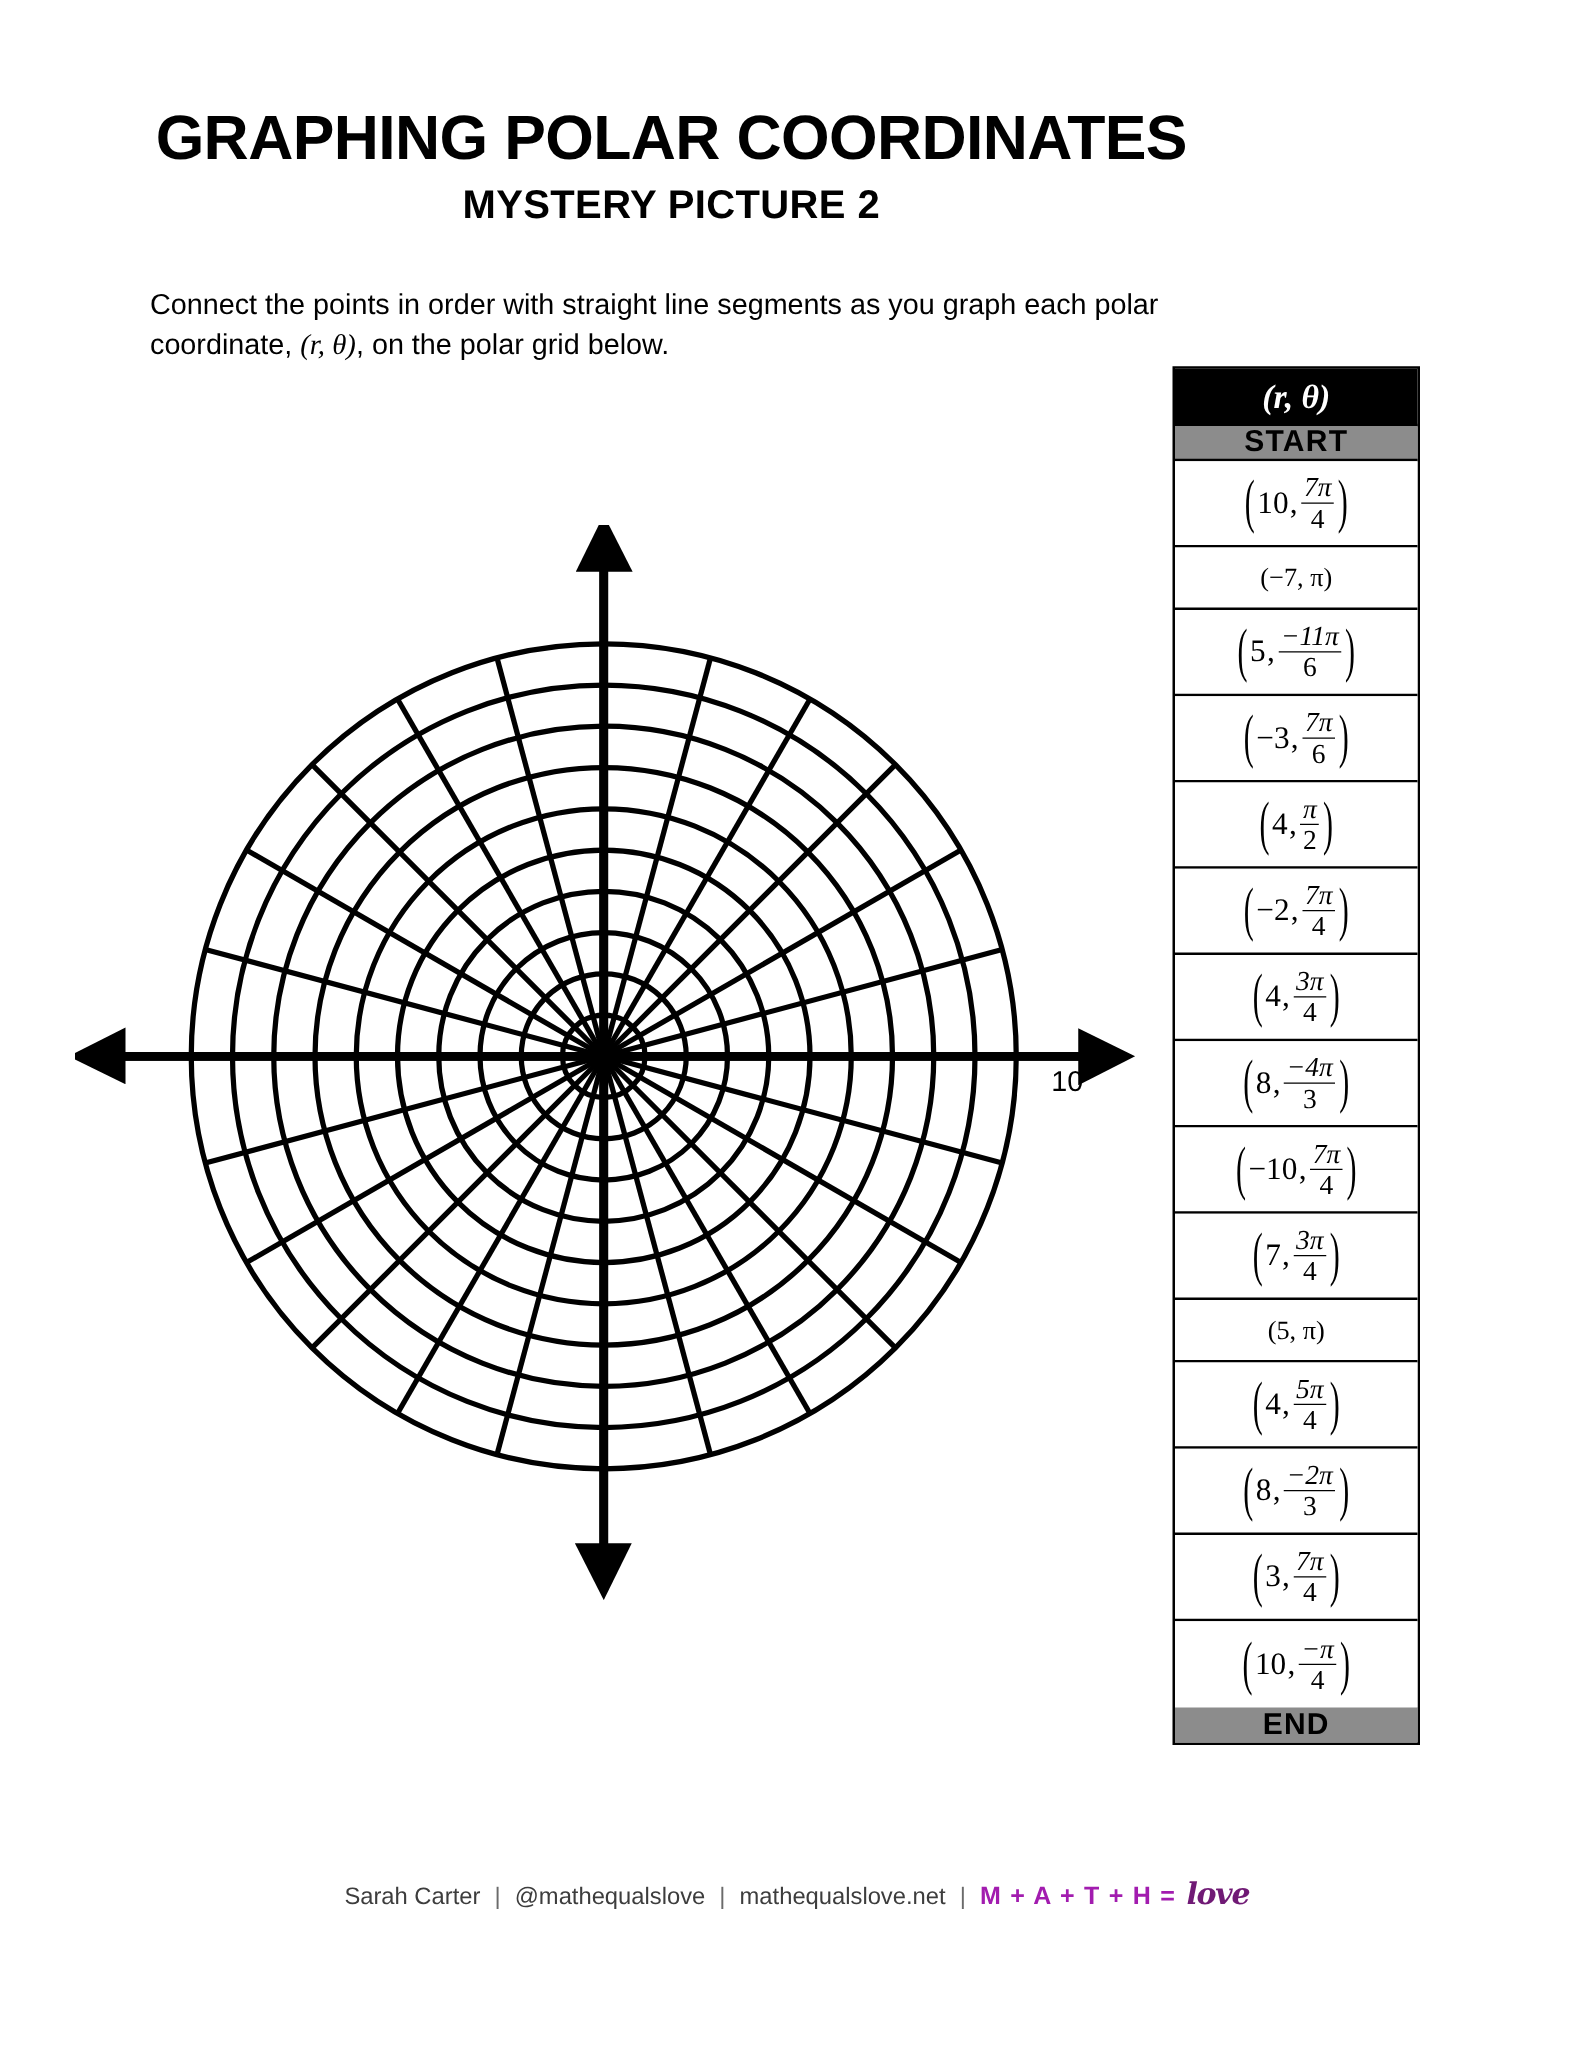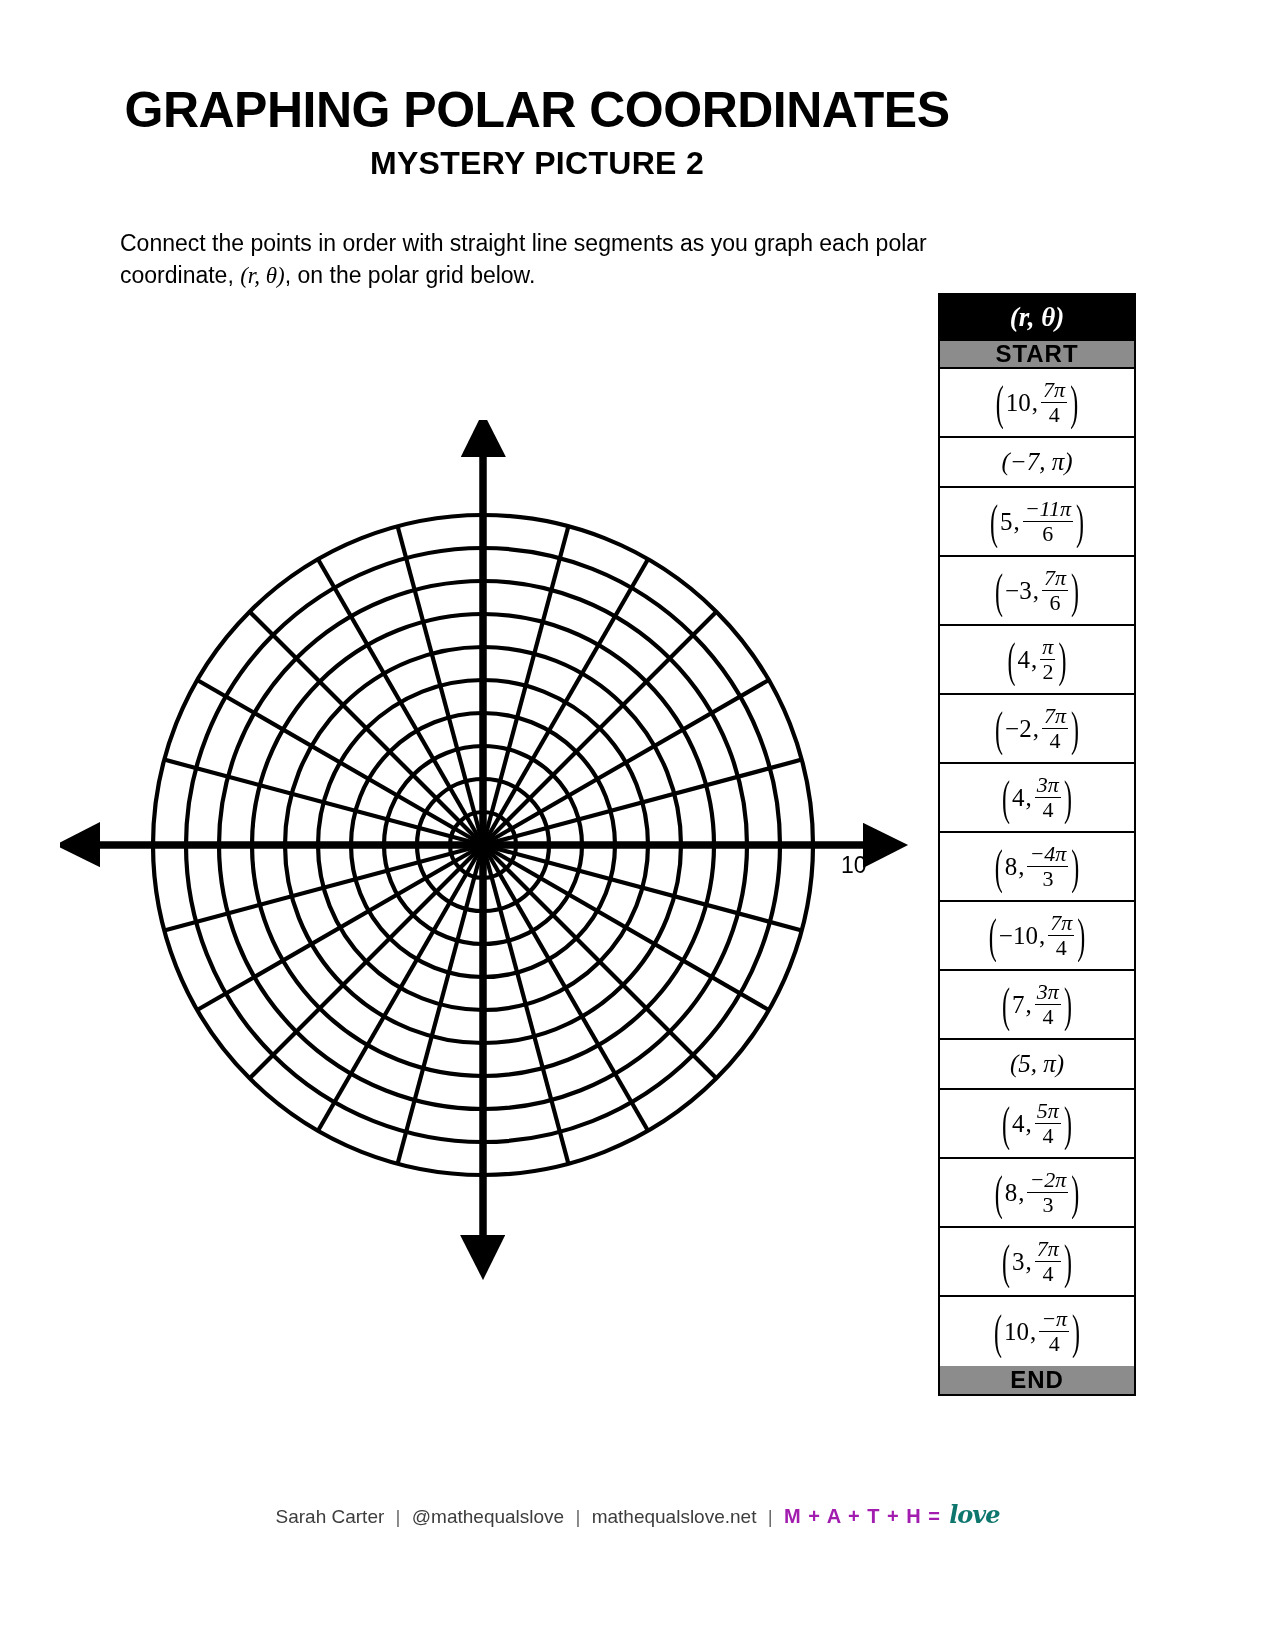--- a/index.html
+++ b/index.html
@@ -135,21 +135,21 @@
     font-family: "Liberation Serif", serif;
     font-size: 22px;
     padding: 0 2px 1px 2px;
     border-bottom: 1.6px solid #000;
   }
   .frac .den {
     font-family: "Liberation Serif", serif;
     font-size: 22px;
     padding-top: 1px;
   }
-  .piplain { font-family: "Liberation Serif", serif; font-style: italic; font-size: 25px; }
+  .piplain { font-family: "Liberation Serif", serif; font-size: 21px; }
   .pii { font-style: italic; }
 
   
   #footer {
     position: absolute;
     left: 0;
     top: 1500px;
     width: 1275px;
     text-align: center;
     font-family: "Liberation Sans", sans-serif;
@@ -161,21 +161,21 @@
   #footer .mathword {
     font-weight: bold;
     color: #a21caf;
     font-size: 20px;
     letter-spacing: 1px;
   }
   #footer .love {
     font-family: "DejaVu Serif", serif;
     font-style: italic;
     font-weight: bold;
-    color: #0f766e;
+    color: #701a75;
     font-size: 24px;
     margin-left: 3px;
     letter-spacing: -1px;
   }
   #axis-label-10 {
     position: absolute;
     font-family: "Liberation Sans", sans-serif;
     font-size: 23px;
   }
 </style>

